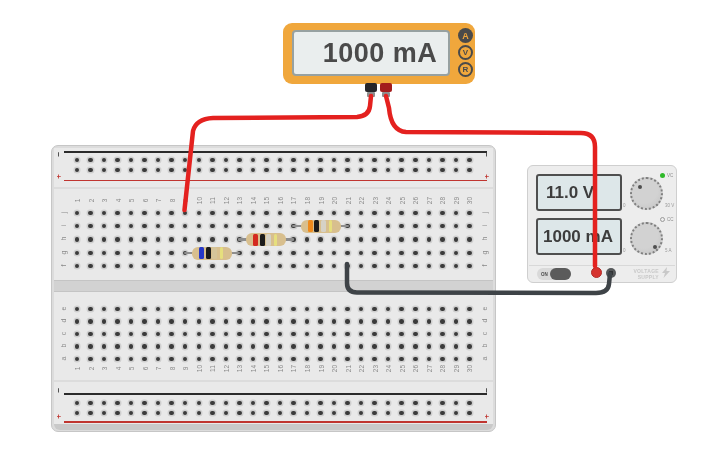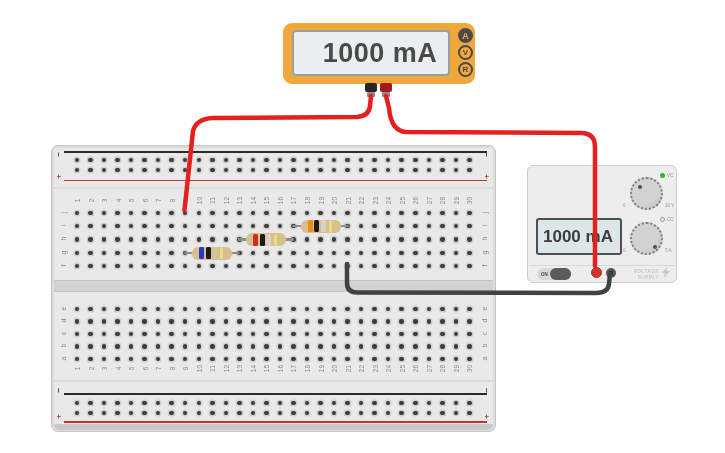--- a/index.html
+++ b/index.html
@@ -603,20 +603,23 @@
       <div class="res-body" style="left: 248.54px; top: 73.5px;">
         <div class="res-band" style="left: 7px; width: 5px; background: rgb(238, 138, 28);"></div>
         <div class="res-band" style="left: 13.5px; width: 5px; background: rgb(27, 27, 27);"></div>
         <div class="res-band" style="left: 20px; width: 5px; background: rgb(214, 210, 198);"></div>
         <div class="res-band" style="left: 28px; width: 3px; background: rgb(230, 223, 125);"></div>
       </div>
     </div>
   </div>
 
 <div class="psu">
+  <div class="psu-display psu-d1">
+    <span>11.0 V</span>
+  </div>
   <div class="psu-display psu-d2">
     <span>1000 mA</span>
   </div>
 
   <div class="led" id="vc-led" style="left: 132px; top: 7px; background: rgb(47, 185, 41);"></div>
   <div class="led-label" style="left:139px;top:7px;">VC</div>
   <div class="knob" style="top:11px;">
     <div class="knob-dot" style="left:6px;top:6px;"></div>
   </div>
   <div class="knob-scale" style="left:95px;top:37px;">0</div>

